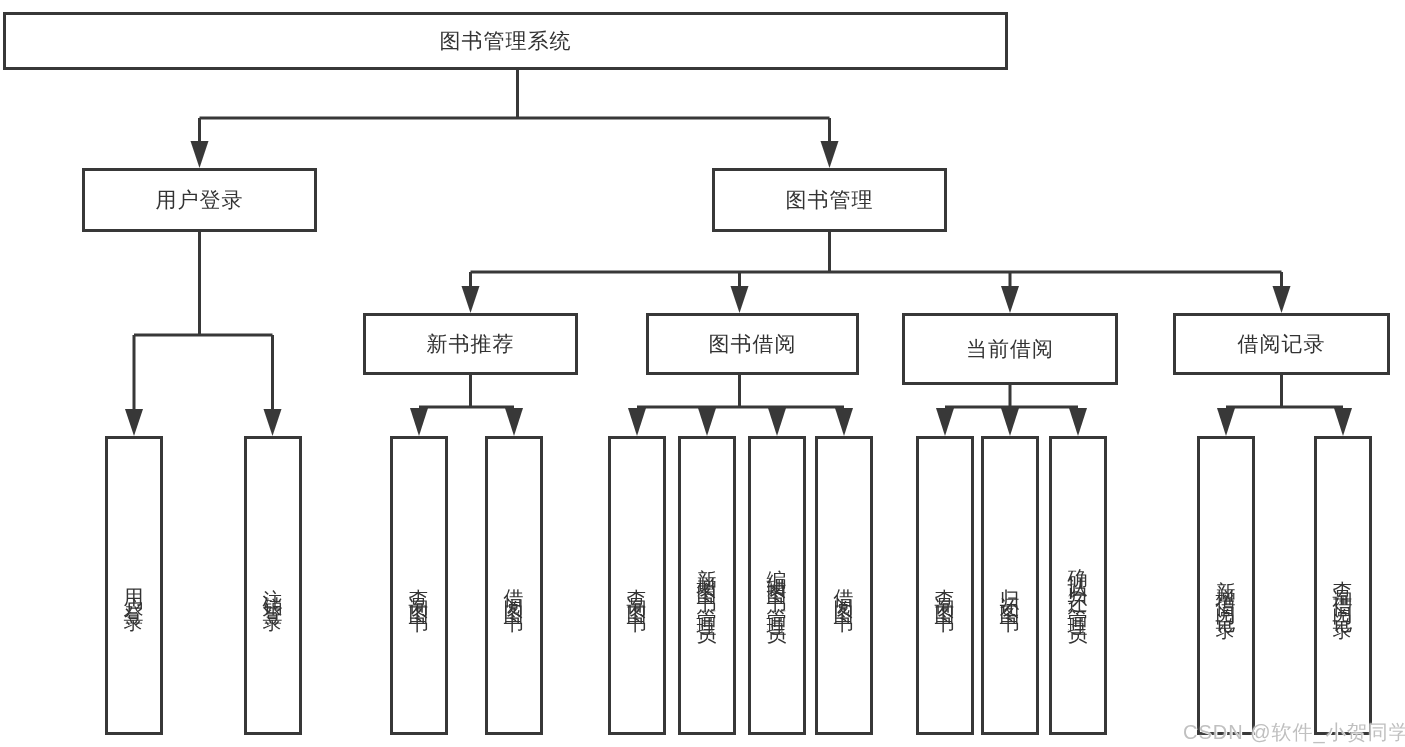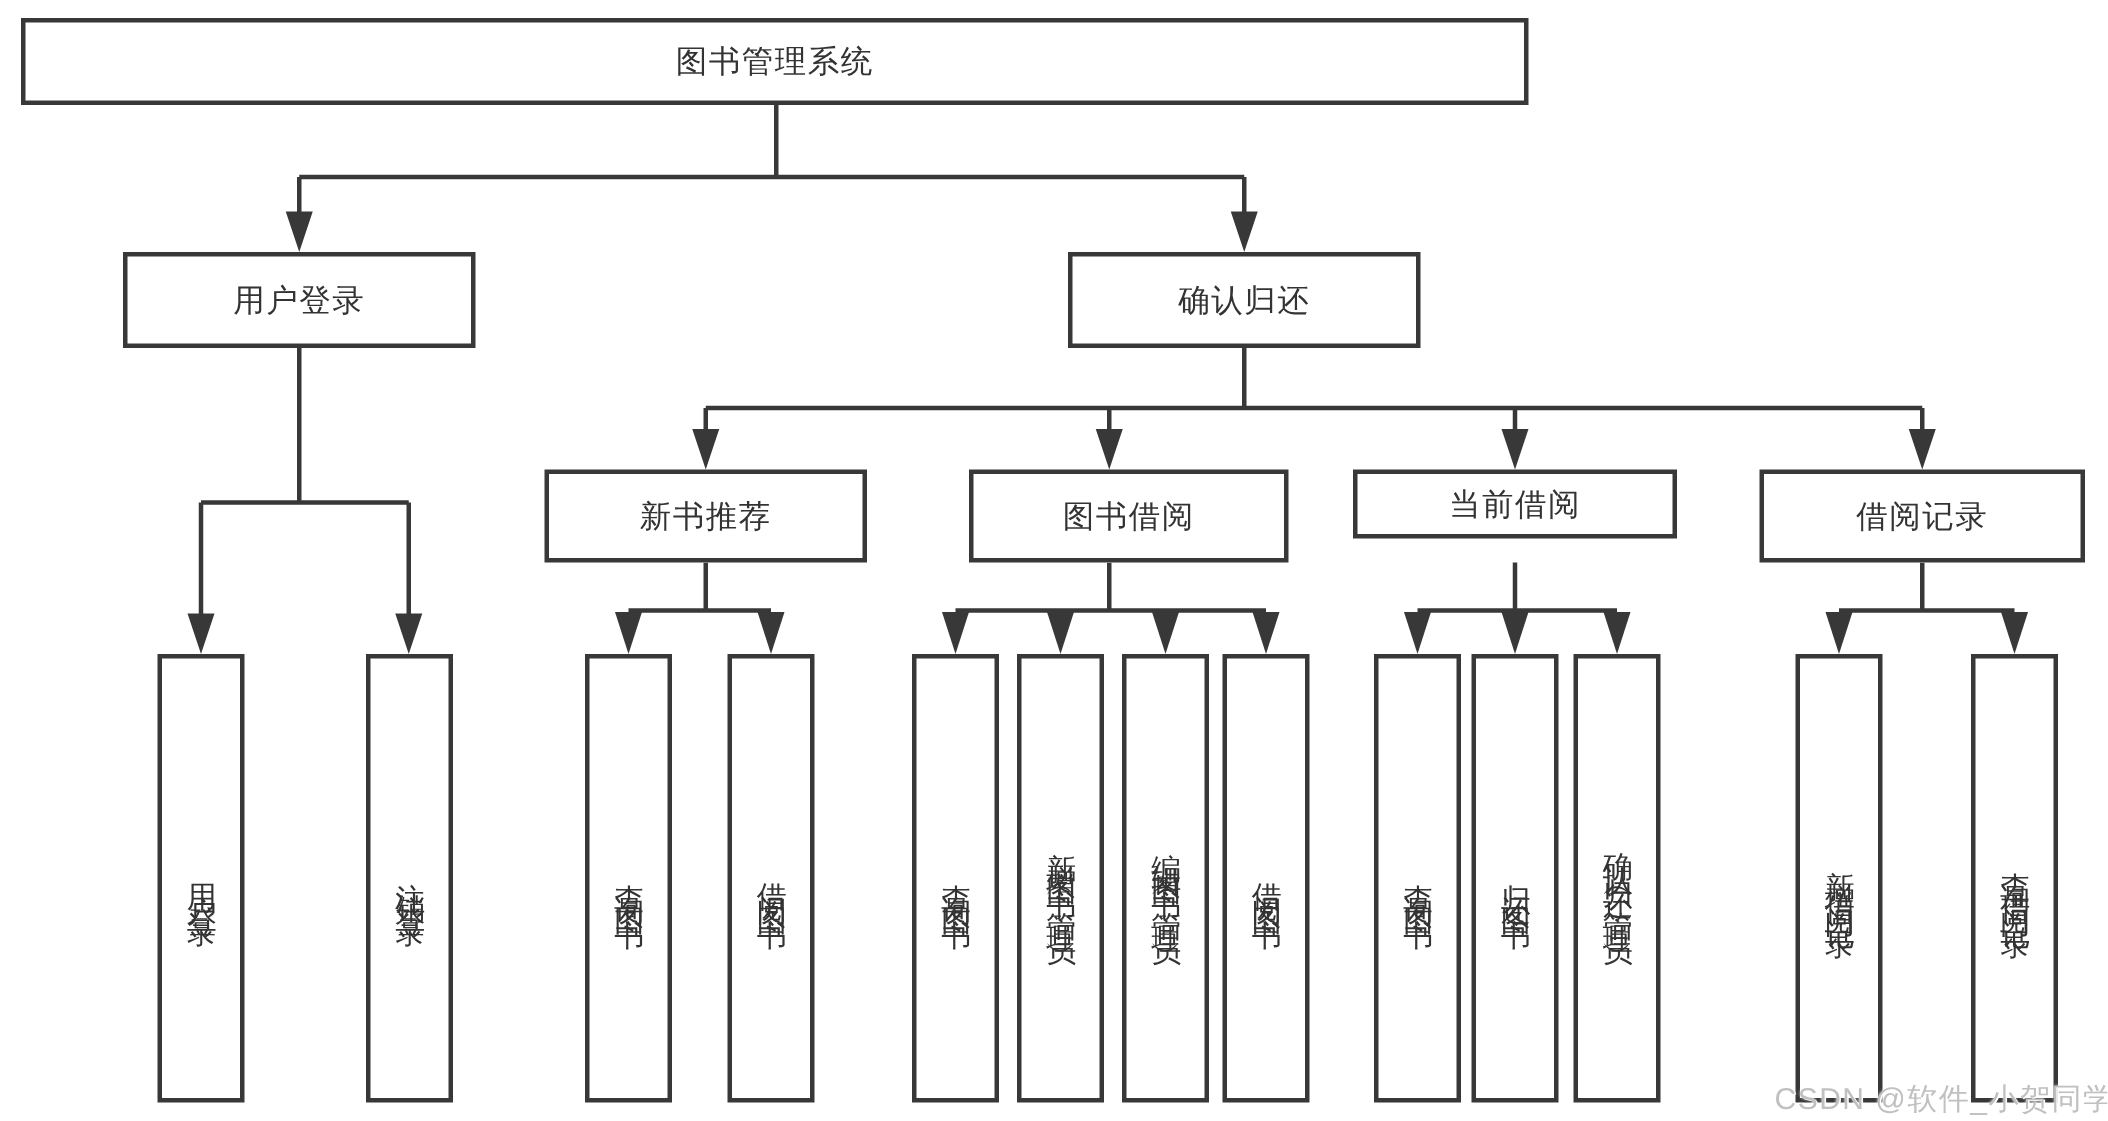--- a/index.html
+++ b/index.html
@@ -80,28 +80,28 @@
       <polygon points="768,408 786,408 777,436"></polygon>
       <polygon points="835,408 853,408 844,436"></polygon>
       <polygon points="936,408 954,408 945,436"></polygon>
       <polygon points="1001,408 1019,408 1010,436"></polygon>
       <polygon points="1069,408 1087,408 1078,436"></polygon>
       <polygon points="1217,408 1235,408 1226,436"></polygon>
       <polygon points="1334,408 1352,408 1343,436"></polygon>
     </g>
   </svg>
 
-  <div class="node" style="left:14px; top:12px; width:1005px; height:58px;">图书管理系统</div>
+  <div class="node" style="left:3px; top:12px; width:1005px; height:58px;">图书管理系统</div>
 
   <div class="node" style="left:82px; top:168px; width:235px; height:64px;">用户登录</div>
-  <div class="node" style="left:712px; top:168px; width:235px; height:64px;">确认归还</div>
+  <div class="node" style="left:712px; top:168px; width:235px; height:64px;">图书管理</div>
 
   <div class="node" style="left:363px; top:313px; width:215px; height:62px;">新书推荐</div>
   <div class="node" style="left:633px; top:313px; width:213px; height:62px;margin-left:13px;">图书借阅</div>
-  <div class="node" style="left:902px; top:313px; width:216px; height:46px;">当前借阅</div>
+  <div class="node" style="left:902px; top:313px; width:216px; height:72px;">当前借阅</div>
   <div class="node" style="left:1173px; top:313px; width:217px; height:62px;">借阅记录</div>
 
   <div class="node vnode" style="left:105px; top:436px; width:58px; height:299px;">用户登录</div>
   <div class="node vnode" style="left:244px; top:436px; width:58px; height:299px;">注销登录</div>
 
   <div class="node vnode" style="left:390px; top:436px; width:58px; height:299px;">查询图书</div>
   <div class="node vnode" style="left:485px; top:436px; width:58px; height:299px;">借阅图书</div>
 
   <div class="node vnode" style="left:608px; top:436px; width:58px; height:299px;">查询图书</div>
   <div class="node vnode" style="left:678px; top:436px; width:58px; height:299px;">新增图书（管理员）</div>

